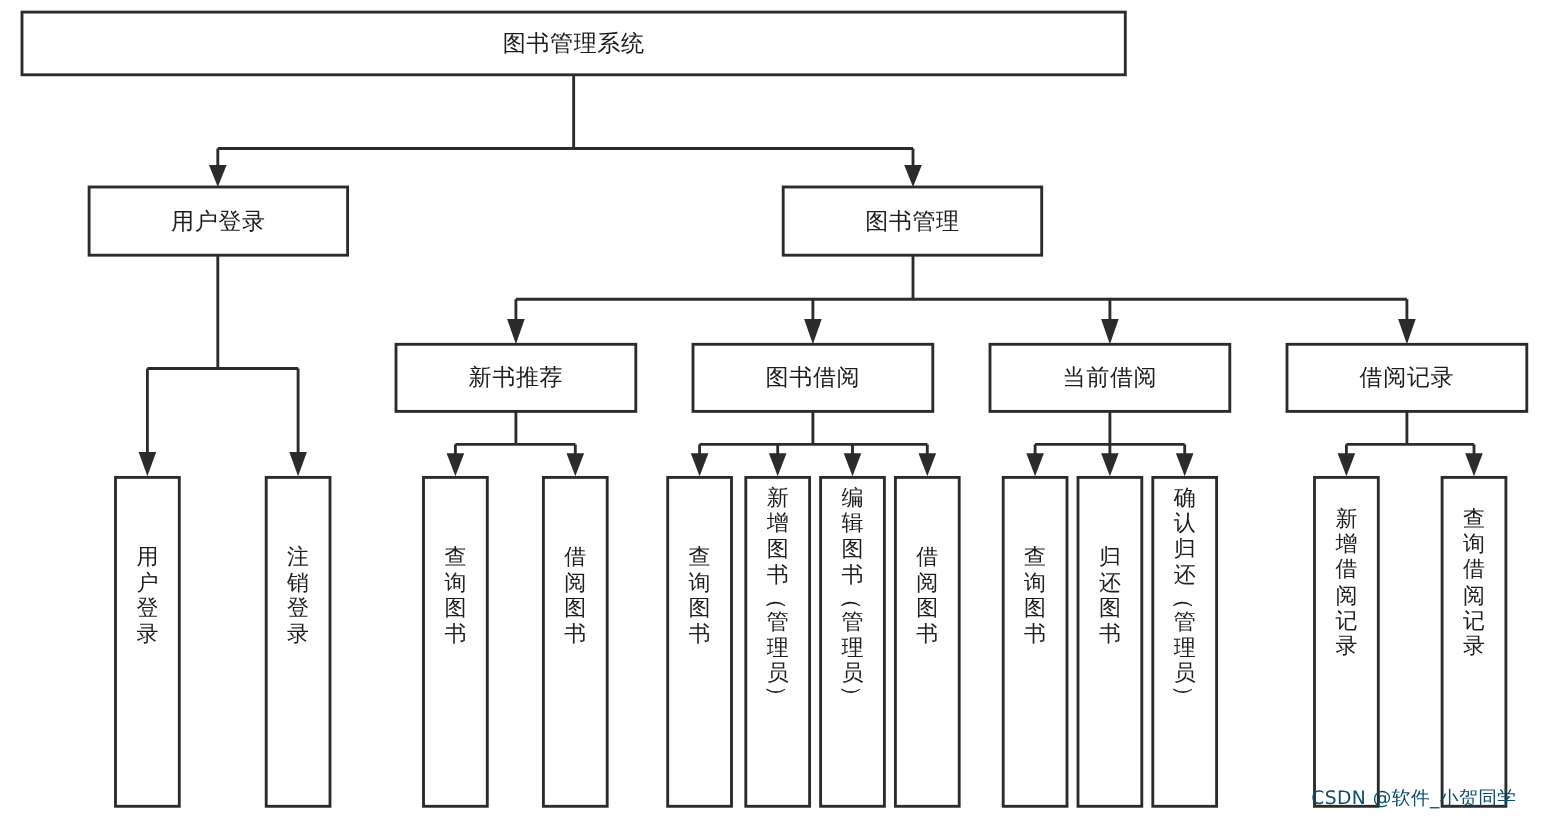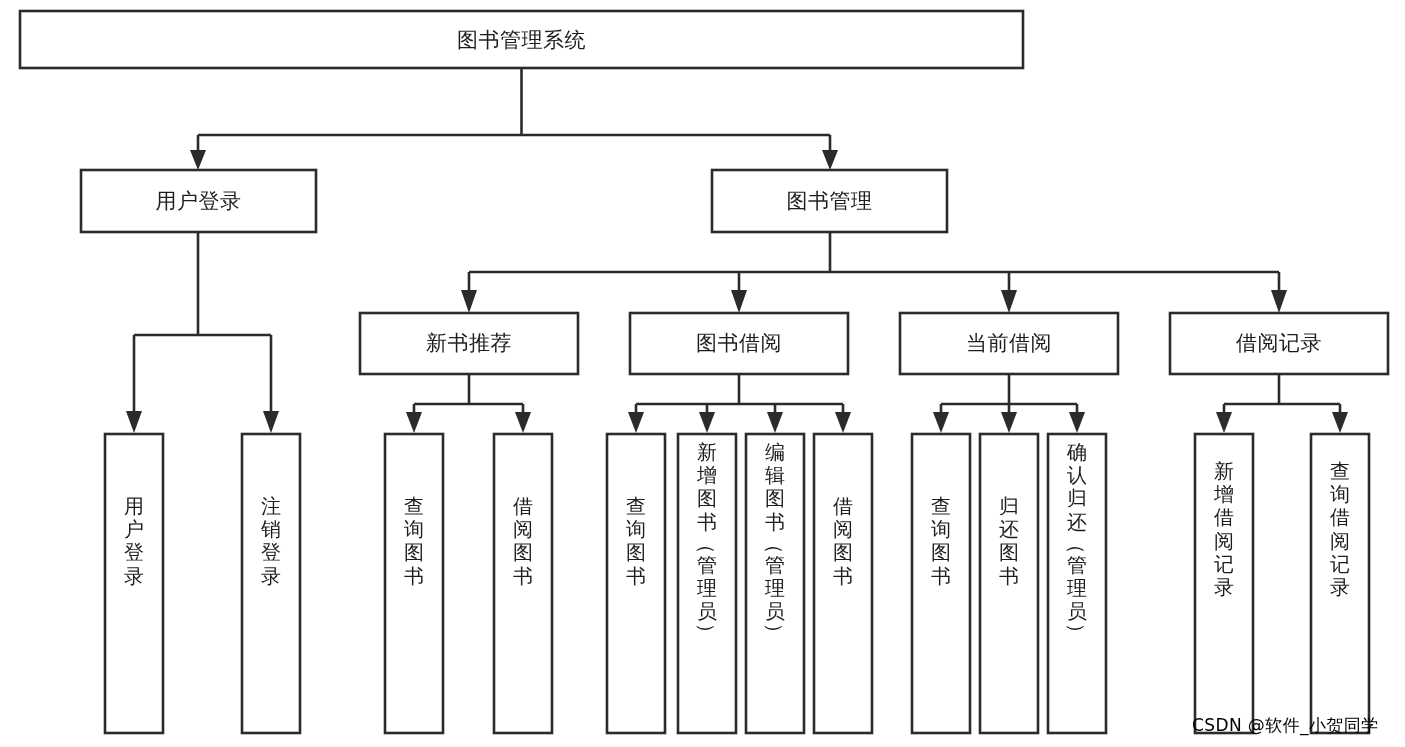--- a/index.html
+++ b/index.html
@@ -71,21 +71,21 @@
   }
   .vlabel span.paren {
     transform: rotate(90deg);
     display: block;
     line-height: 1.0;
   }
   .watermark {
     position: absolute;
     font-family: "DejaVu Sans", "Liberation Sans", sans-serif;
     font-size: 17px;
-    color: #000000;
+    color: #0c4a6e;
     letter-spacing: 0.4px;
     white-space: nowrap;
     pointer-events: none;
   }
 </style>
 </head>
 <body>
 
 <div id="diagram-root">
 

